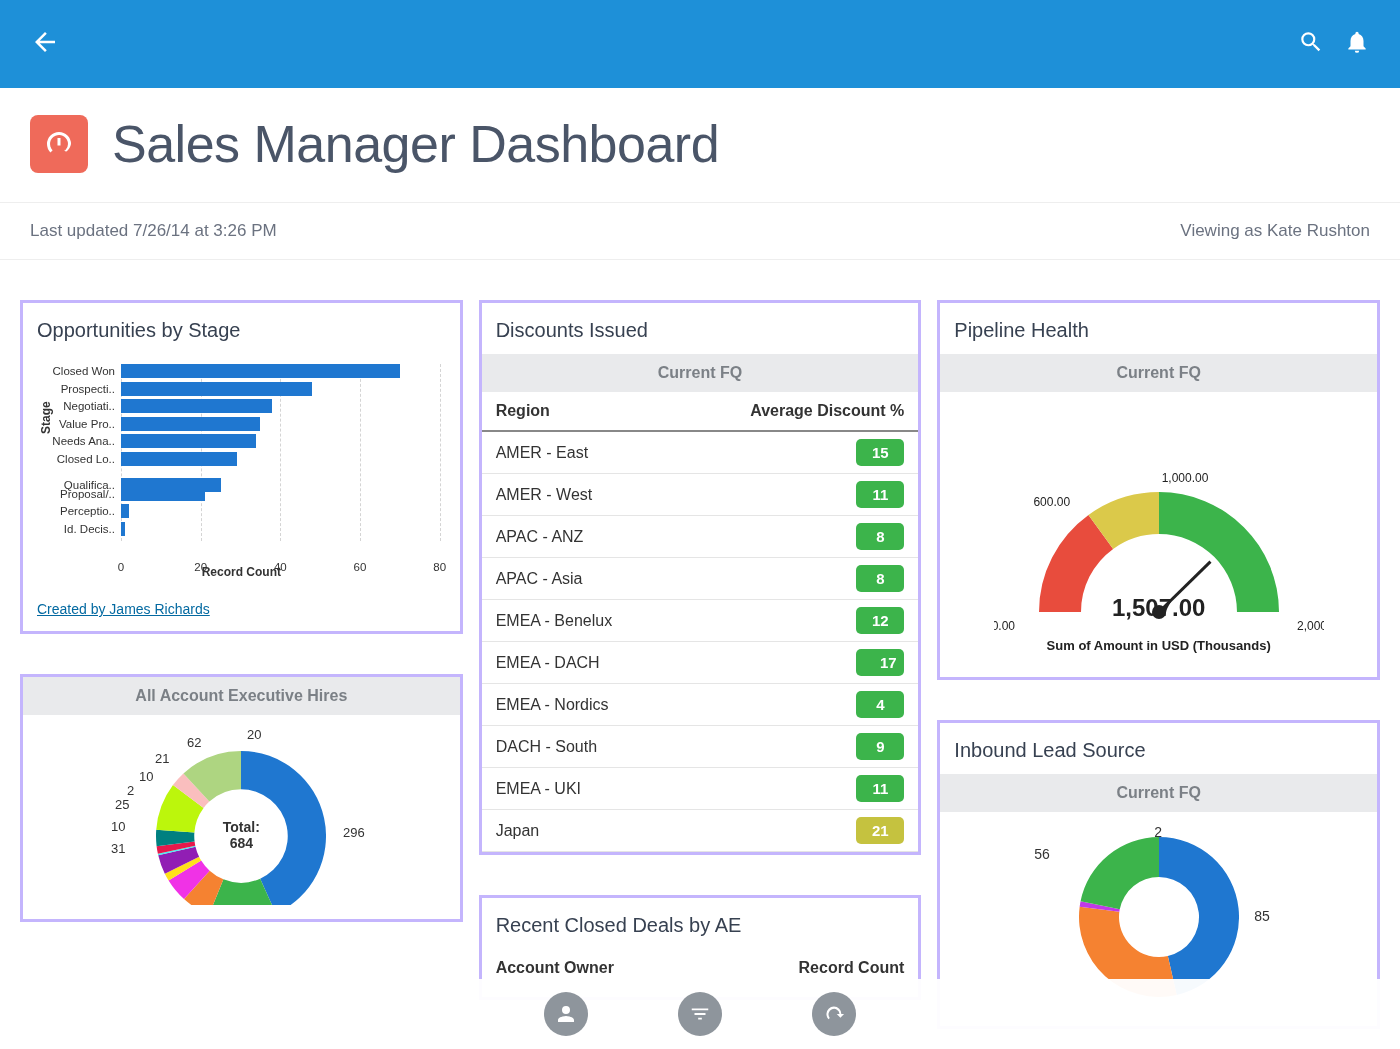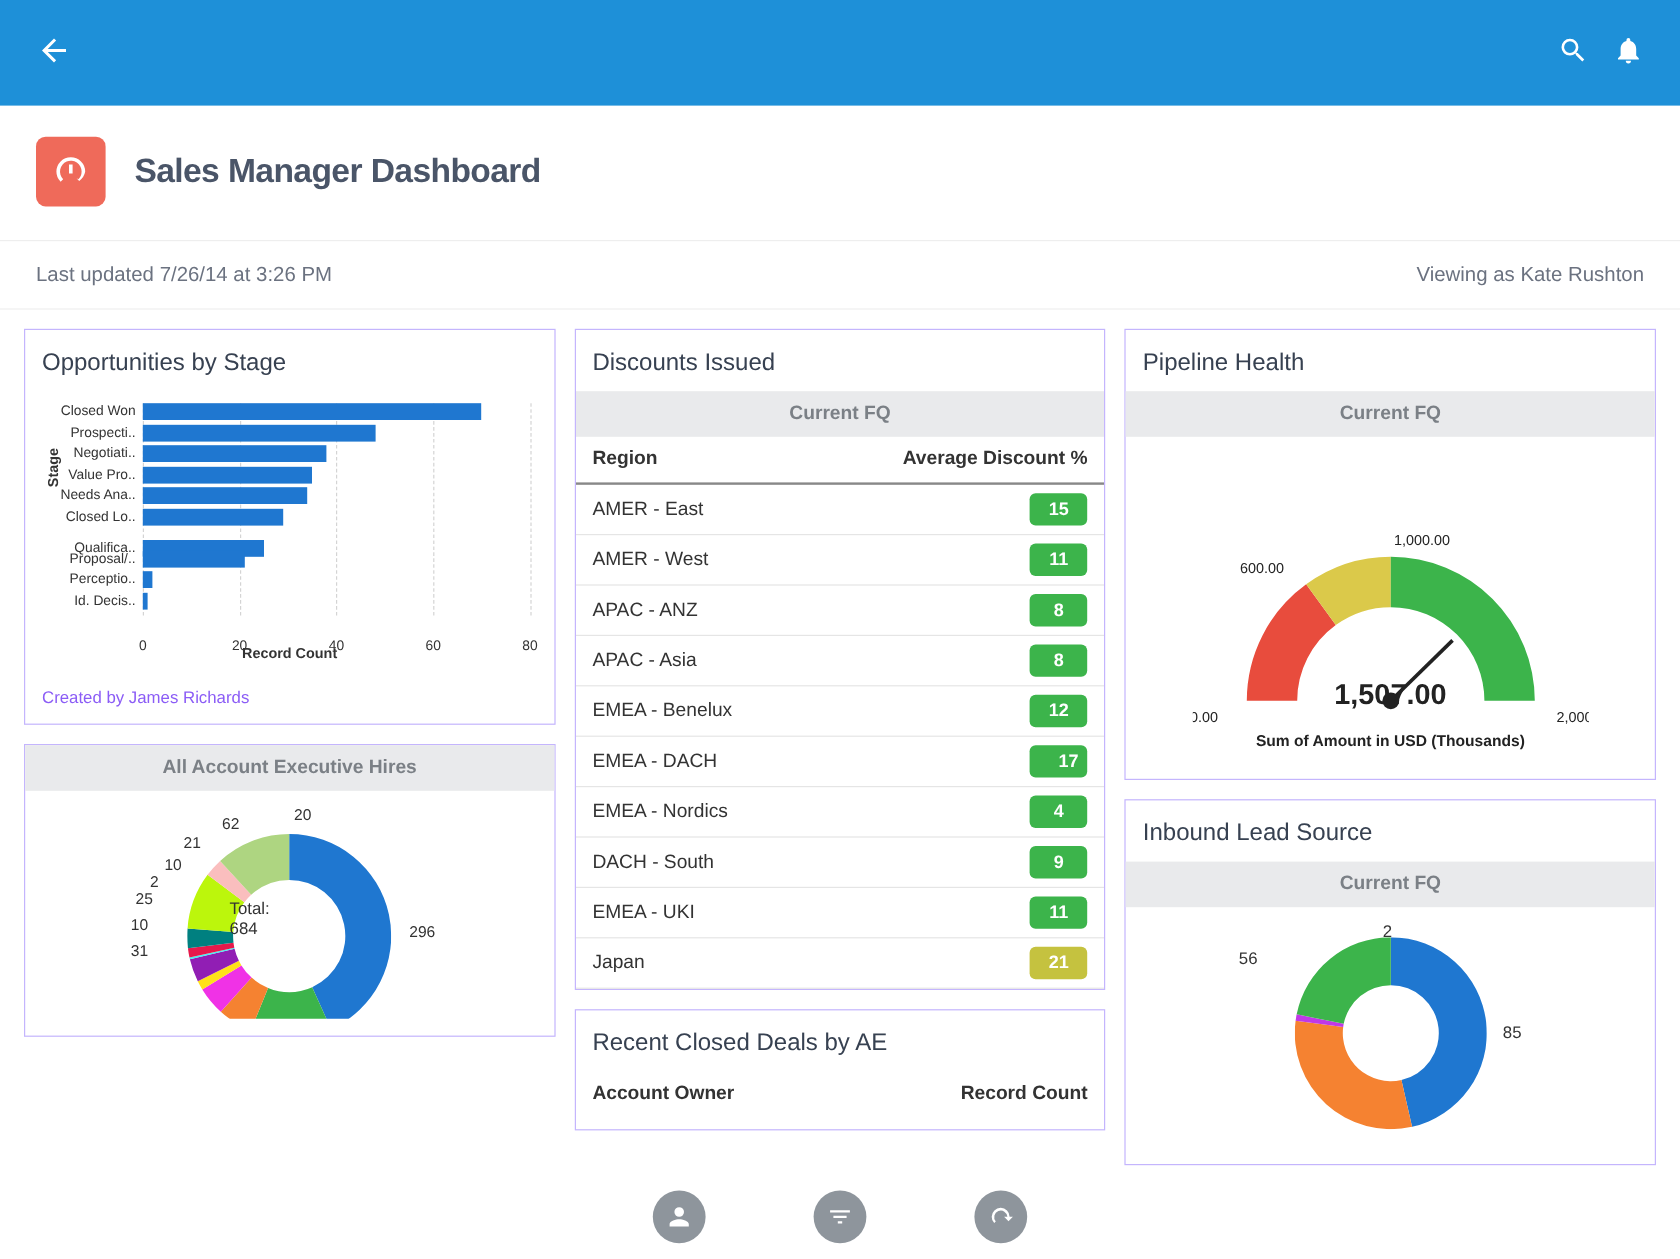--- a/index.html
+++ b/index.html
@@ -8,50 +8,50 @@
 
   
   .topbar { height:88px; background:#1e90d8; display:flex; align-items:center; padding:0 30px; justify-content:space-between; }
   .topbar .left, .topbar .right { display:flex; align-items:center; gap:20px; }
   .topbar svg { fill:#fff; }
   .icon-btn { cursor:pointer; }
 
   
   .title-row { display:flex; align-items:center; padding:26px 30px 28px 30px; border-bottom:1px solid #eee; }
   .app-icon { width:58px; height:58px; border-radius:8px; background:#ef6a5a; display:flex; align-items:center; justify-content:center; margin-right:24px; }
-  .page-title { font-size:28px; font-weight:700; color:#4a5568; letter-spacing:-0.5px; }
+  .page-title { font-size:52px; font-weight:400; color:#4a5568; letter-spacing:-0.5px; }
 
   
   .meta-row { display:flex; justify-content:space-between; align-items:center; padding:18px 30px; font-size:17px; color:#6b7280; border-bottom:1px solid #eee; }
 
   
   .dash { display:grid; grid-template-columns: 1fr 1fr 1fr; gap:16px; padding:16px 20px; }
   .col { display:flex; flex-direction:column; gap:16px; }
-  .panel { background:#fff; border:1px solid #c4b5fd; }
+  .panel { background:#fff; border:3px solid #c4b5fd;margin-top:24px; }
   .panel-title { font-size:20px; color:#374151; padding:16px 14px 12px; font-weight:400; }
   .panel-sub { background:#e9eaec; color:#7b8086; text-align:center; padding:10px; font-weight:600; font-size:16px; }
   .panel-body { padding:10px 14px 14px; }
-  .created-by { font-size:14px; color:#8b5cf6; padding:8px 14px 14px; }
+  .created-by { font-size:14px; color:#0369a1; padding:8px 14px 14px;text-decoration:underline; }
 
   
   .bar-chart { position:relative; height:215px; padding-left:84px; padding-bottom:38px; font-size:11.5px; }
   .bar-chart .ylabel { position:absolute; left:2px; top:70px; transform:rotate(-90deg); transform-origin:left top; font-weight:bold; font-size:12px; }
   .bar-chart .rows { position:absolute; left:84px; right:6px; top:0; bottom:38px; }
   .bar-chart .grid { position:absolute; inset:0; }
   .bar-chart .gline { position:absolute; top:0; bottom:0; border-left:1px dashed #d4d4d4; }
   .bar-chart .bar-row { position:absolute; left:0; right:0; height:14px; }
   .bar-chart .bar-lbl { position:absolute; right:100%; margin-right:6px; white-space:nowrap; line-height:14px; top:0; }
   .bar-chart .bar { position:absolute; left:0; height:14px; background:#1f77d0; top:0; }
   .bar-chart .xaxis { position:absolute; left:84px; right:6px; bottom:18px; }
   .bar-chart .xtick { position:absolute; transform:translateX(-50%); }
   .bar-chart .xlabel { position:absolute; left:0; right:0; bottom:0; text-align:center; font-weight:bold; font-size:12px; }
 
   
   .donut-wrap { position:relative; height:180px; display:flex; justify-content:center; align-items:flex-start; overflow:hidden;}
-  .donut-center { position:absolute; top:80px; left:50%; transform:translateX(-50%); width:100px; font-size:14px; font-weight:normal; line-height:1.15;}
+  .donut-center { position:absolute; top:94px; left:50%; transform:translateX(-50%); text-align:center; width:100px; font-size:14px; font-weight:bold; line-height:1.15;}
   .donut-lbl { position:absolute; font-size:13px; color:#333;}
 
   
   .disc-head { display:flex; justify-content:space-between; font-weight:700; font-size:16px; padding:10px 14px 10px; border-bottom:2px solid #888; }
   .disc-row { display:flex; justify-content:space-between; align-items:center; padding:7px 14px; border-bottom:1px solid #e5e5e5; font-size:16px; }
   .pill { min-width:48px; padding:5px 0; text-align:center; border-radius:5px; color:#fff; font-weight:600; font-size:15px; }
 
   
   .gauge-wrap { position:relative; height:230px; display:flex; justify-content:center; align-items:flex-end; }
   .gauge-val { position:absolute; bottom:10px; width:100%; text-align:center; font-size:24px; font-weight:600; color:#222; }

